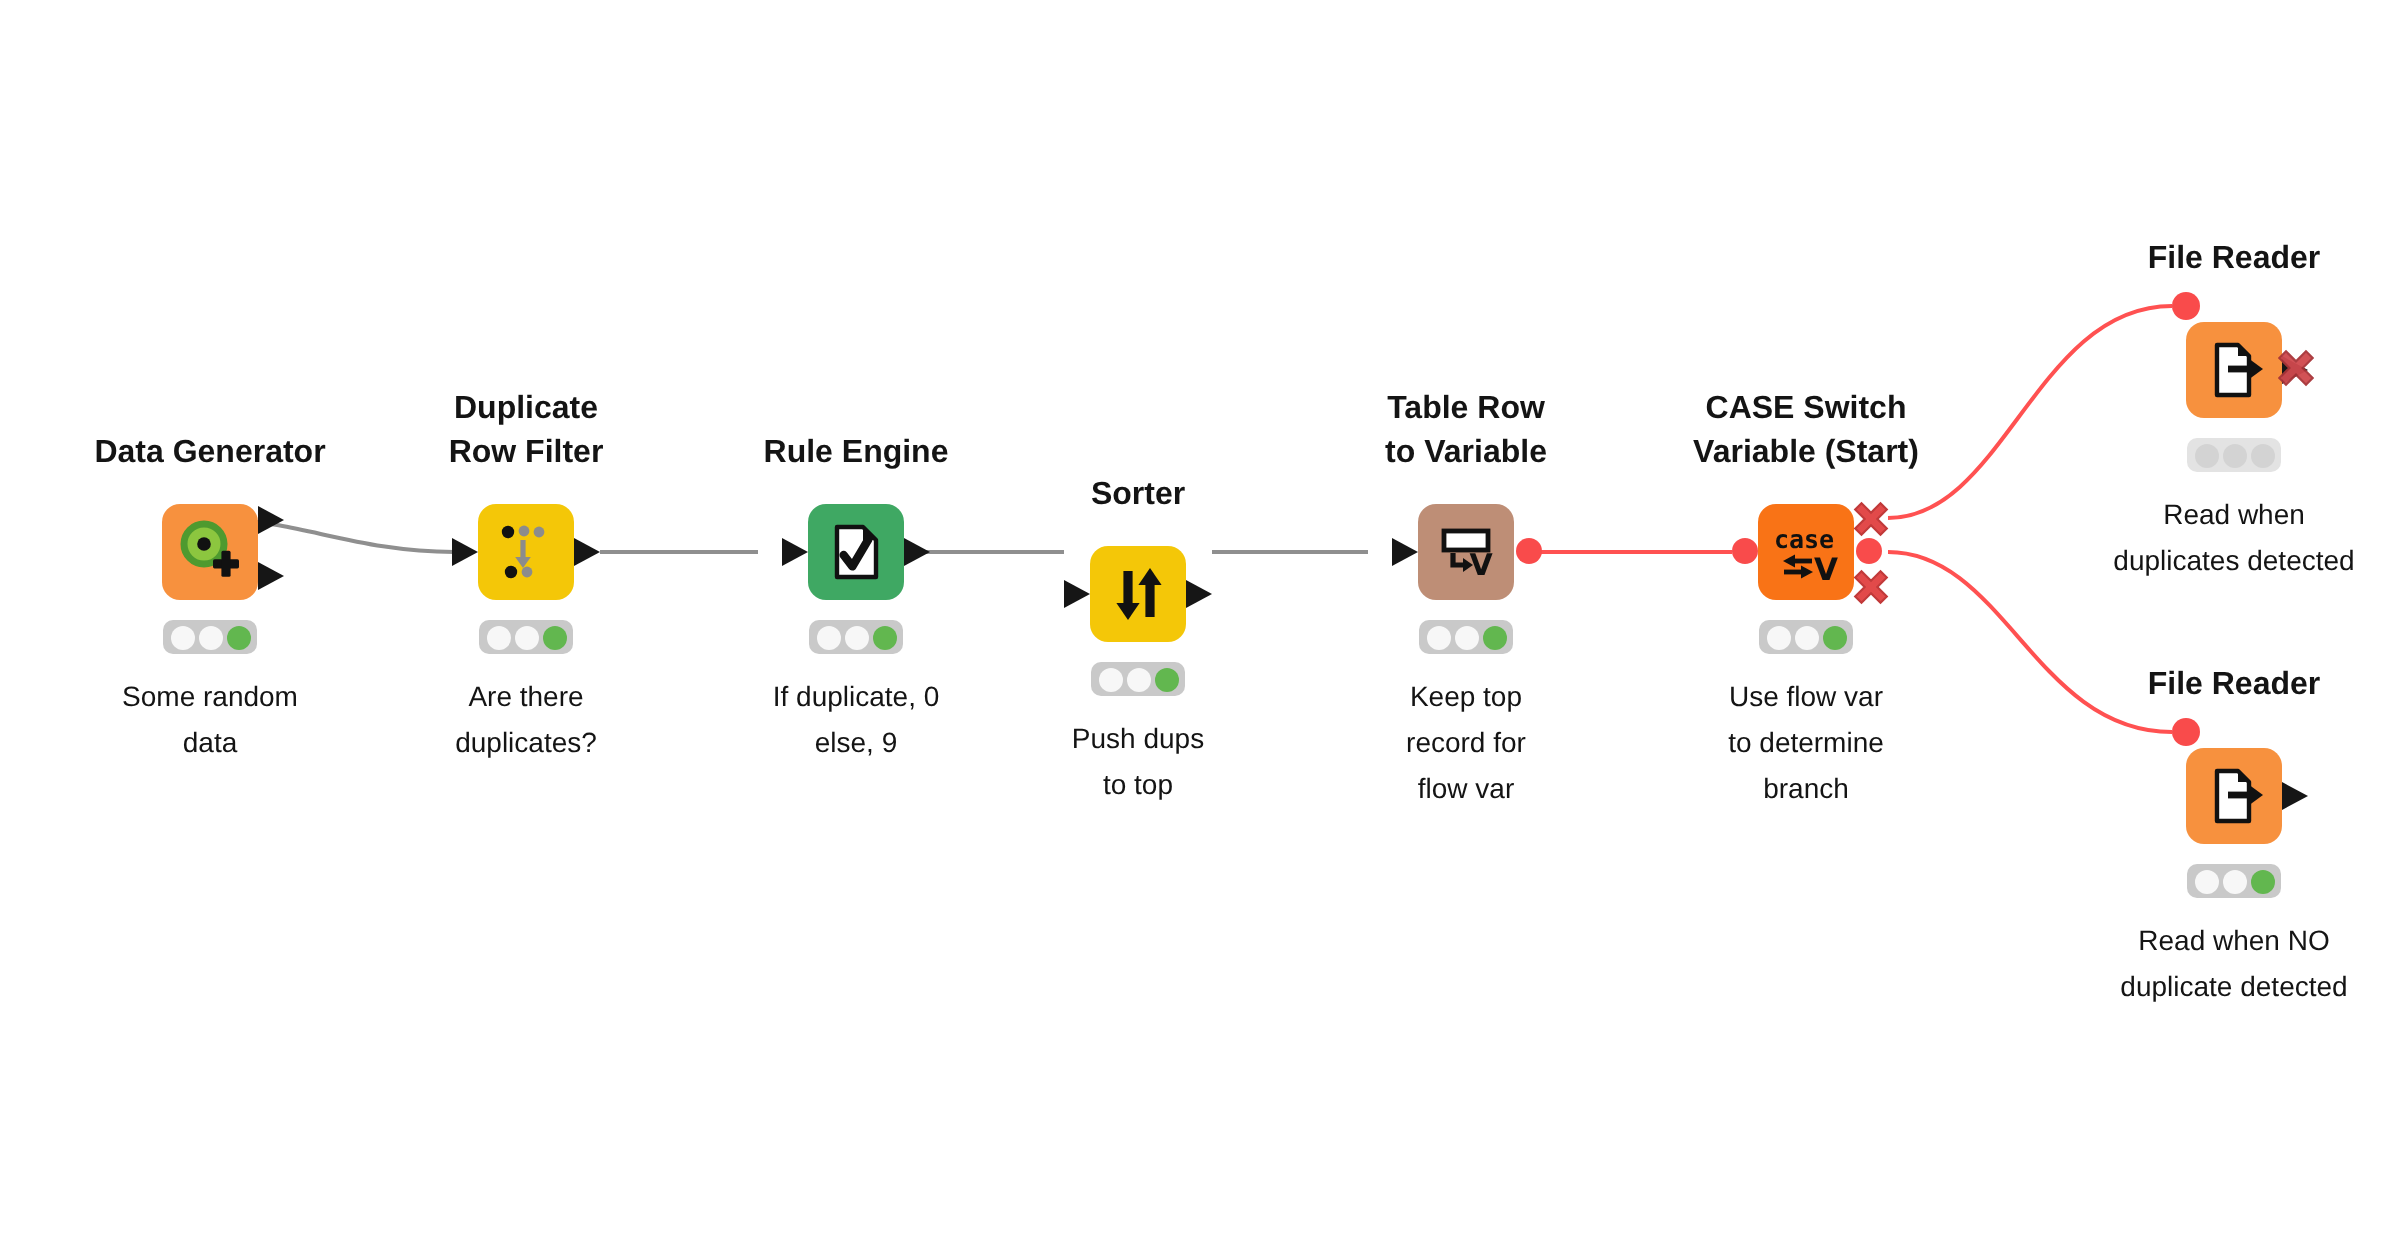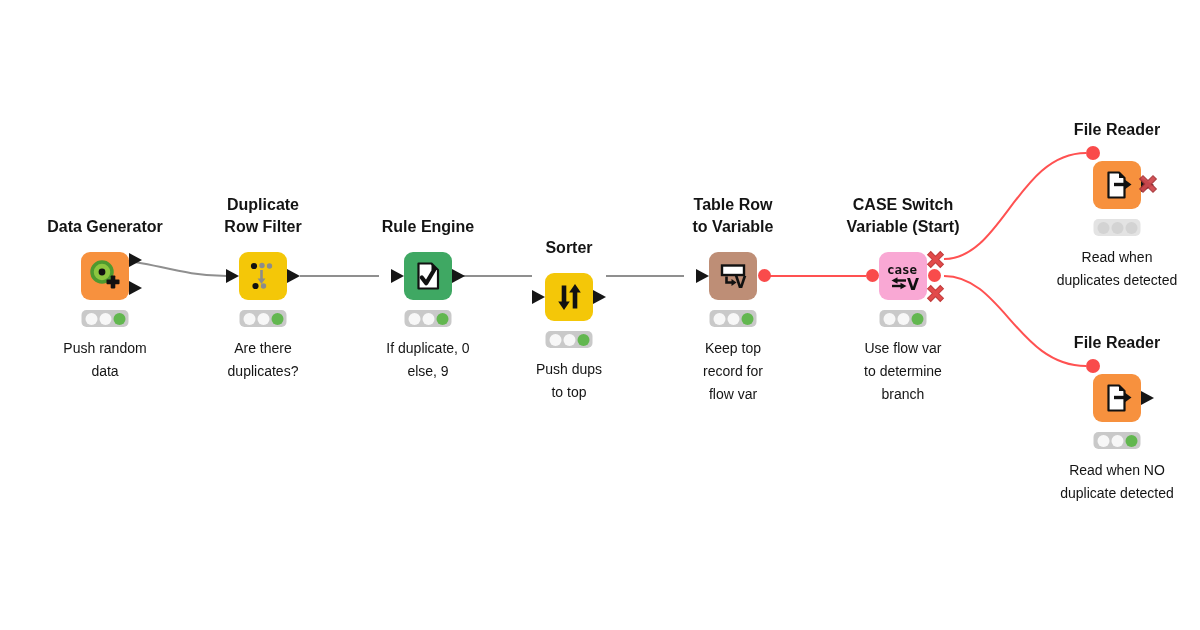--- a/index.html
+++ b/index.html
@@ -64,21 +64,21 @@
         <rect x="29.7" y="23.4" width="4.6" height="13" rx="0.8" fill="#111"></rect>
       </svg>
     </div>
     <div class="port tri" style="left:48px; top:1px;"></div>
     <div class="port tri" style="left:48px; top:29px;"></div>
     <div class="lights status-executed">
       <span class="c c1"></span>
       <span class="c c2"></span>
       <span class="c c3"></span>
     </div>
-    <div class="desc">Push random
+    <div class="desc">Some random
 data</div>
   </div>
 
   <div class="node" style="left:239px; top:252px;">
     <div class="title">Duplicate
 Row Filter</div>
     <div class="icon" style="background:#F4C708;">
       <svg width="48" height="48" viewBox="0 0 48 48">
         <circle cx="15" cy="14" r="3.1" fill="#111"></circle>
         <circle cx="23" cy="13.5" r="2.7" fill="#8C8C8C"></circle>
@@ -160,21 +160,21 @@
       <span class="c c3"></span>
     </div>
     <div class="desc">Keep top
 record for
 flow var</div>
   </div>
 
   <div class="node" style="left:879px; top:252px;border-radius:24px;">
     <div class="title">CASE Switch
 Variable (Start)</div>
-    <div class="icon" style="background:#f9a8d4;">
+    <div class="icon" style="background:#f97316;">
       <svg width="48" height="48" viewBox="0 0 48 48">
         <text x="23" y="22" text-anchor="middle" font-size="12.5" font-weight="bold" fill="#111" font-family="DejaVu Sans Mono, monospace">case</text>
         <line x1="17" y1="28.5" x2="27" y2="28.5" stroke="#111" stroke-width="2.4"></line>
         <polygon points="12.5,28.5 18.5,25.3 18.5,31.7" fill="#111"></polygon>
         <line x1="13" y1="34" x2="23" y2="34" stroke="#111" stroke-width="2.4"></line>
         <polygon points="27.5,34 21.5,30.8 21.5,37.2" fill="#111"></polygon>
         <text x="34" y="38" text-anchor="middle" font-size="15.5" font-weight="bold" fill="#111" font-family="DejaVu Sans, sans-serif">V</text>
       </svg>
     </div>
     <div class="port pvar" style="left:-13px; top:17px;"></div>

